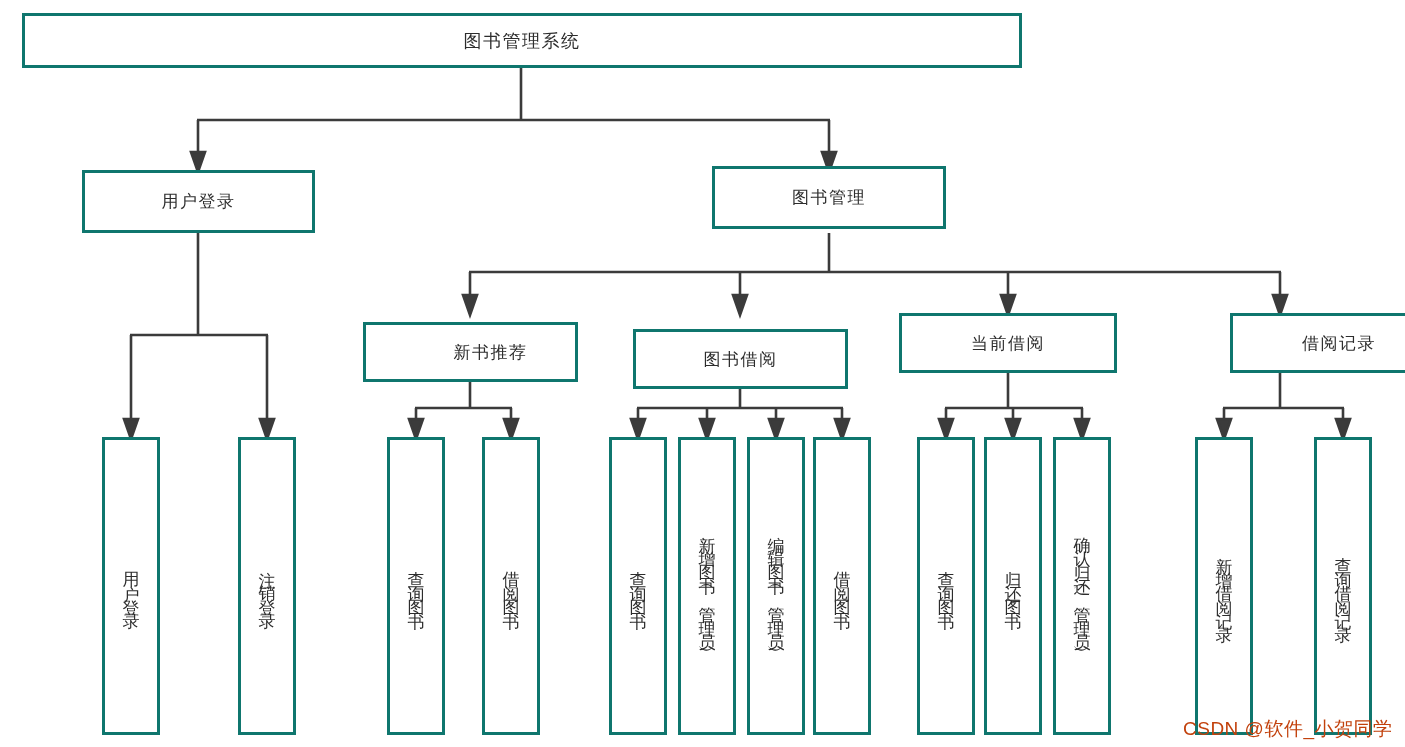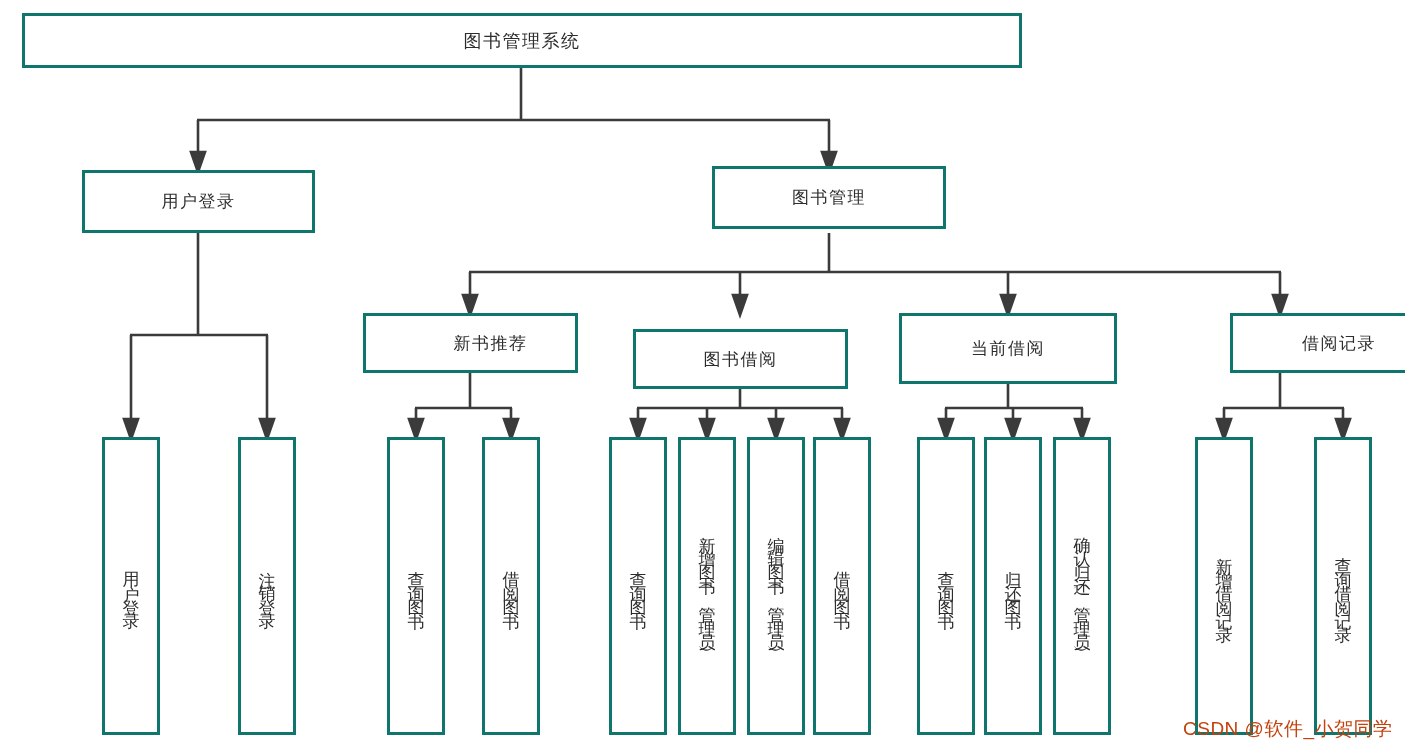--- a/index.html
+++ b/index.html
@@ -121,27 +121,27 @@
     <span class="hlabel root-label">图书管理系统</span>
   </div>
 
   <div class="box" style="left:82px; top:170px; width:233px; height:63px;">
     <span class="hlabel">用户登录</span>
   </div>
   <div class="box" style="left:712px; top:166px; width:234px; height:63px;">
     <span class="hlabel">图书管理</span>
   </div>
 
-  <div class="box" style="left:363px; top:313px; width:215px; height:60px;padding-left:40px;">
+  <div class="box" style="left:363px; top:322px; width:215px; height:60px;padding-left:40px;">
     <span class="hlabel">新书推荐</span>
   </div>
   <div class="box" style="left:633px; top:313px; width:215px; height:60px;margin-top:16px;">
     <span class="hlabel">图书借阅</span>
   </div>
-  <div class="box" style="left:899px; top:313px; width:218px; height:71px;">
+  <div class="box" style="left:899px; top:313px; width:218px; height:60px;">
     <span class="hlabel">当前借阅</span>
   </div>
   <div class="box" style="left:1230px; top:313px; width:218px; height:60px;">
     <span class="hlabel">借阅记录</span>
   </div>
 
   <div class="box" style="left:102px; top:437px; width:58px; height:298px;">
     <span class="vtext">用户登录</span>
   </div>
   <div class="box" style="left:238px; top:437px; width:58px; height:298px;">

